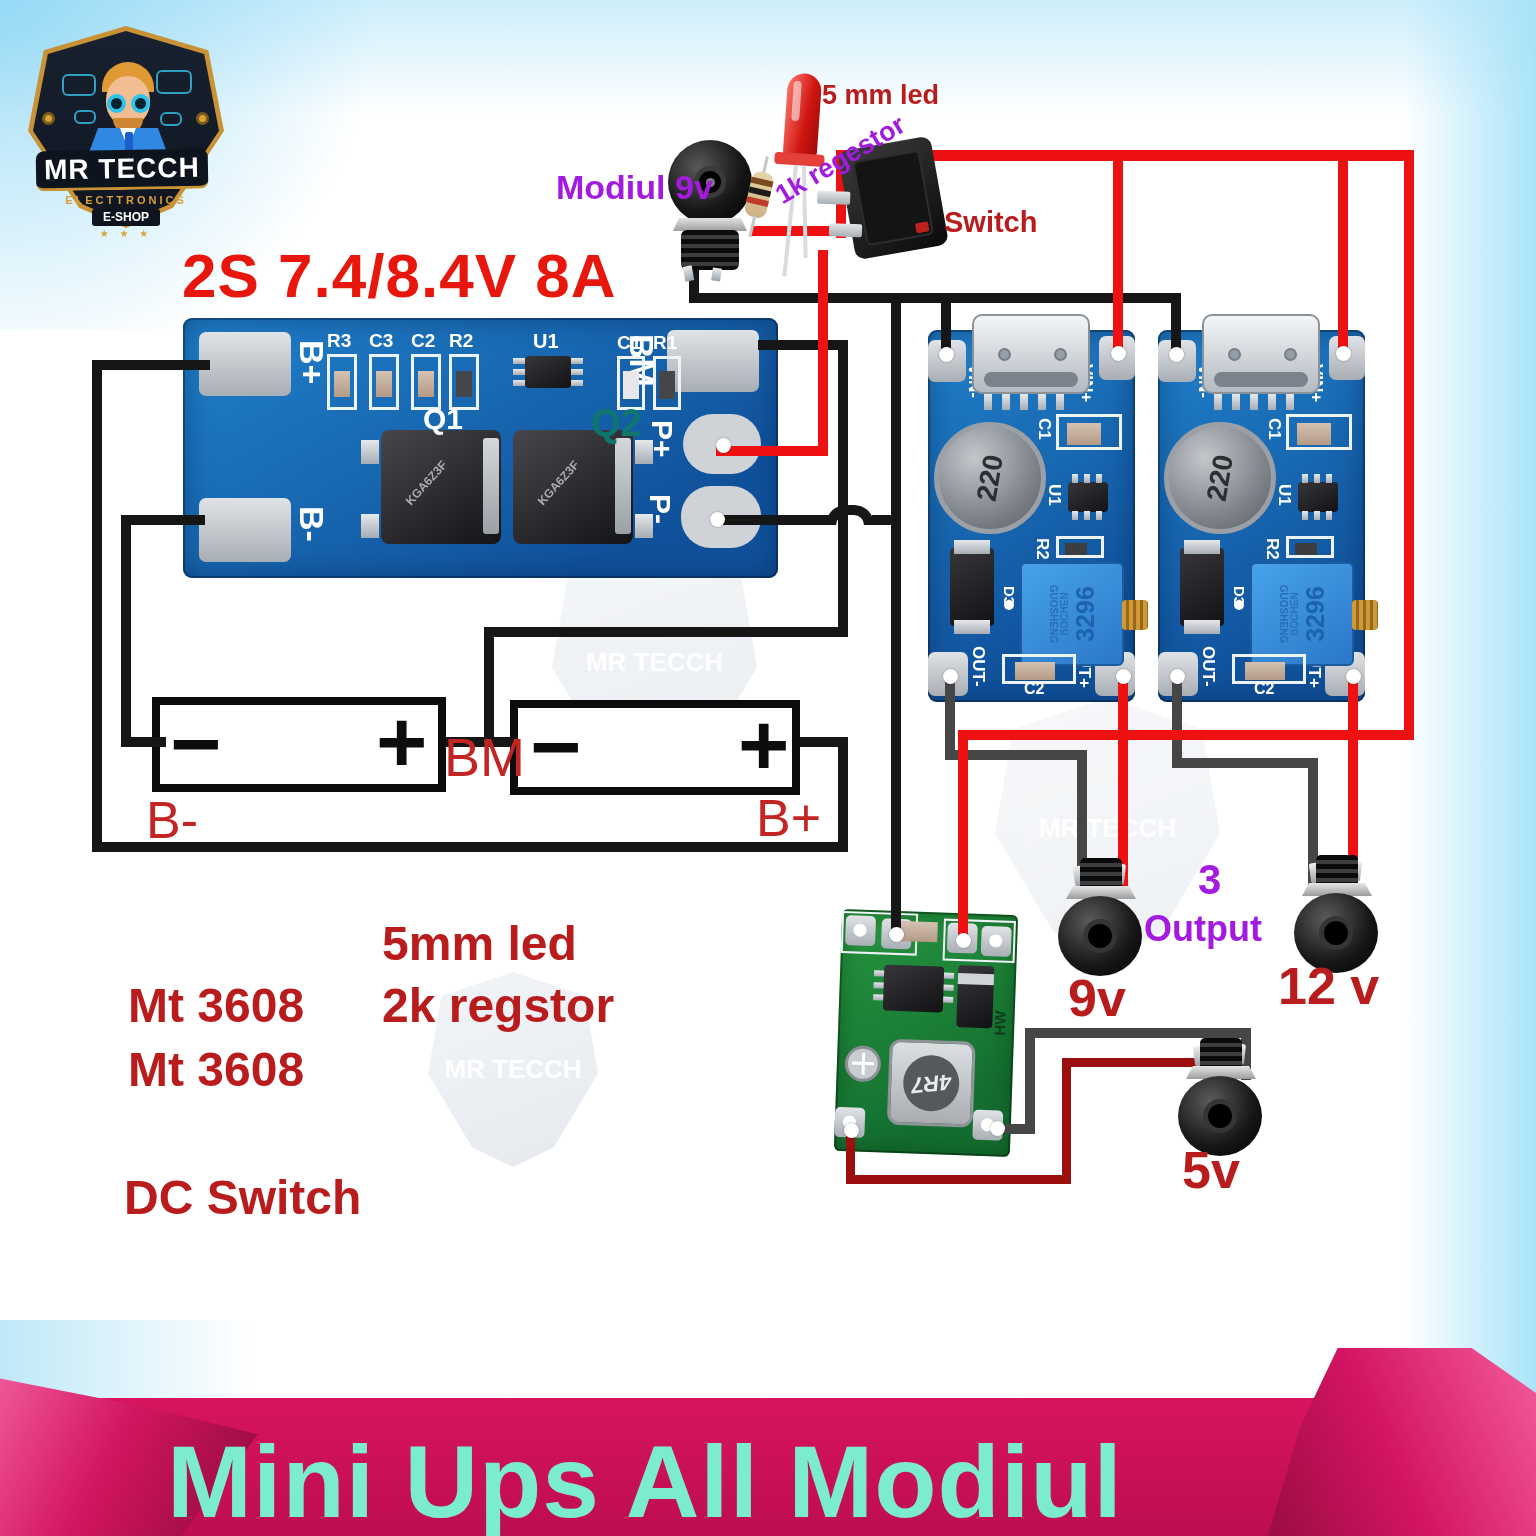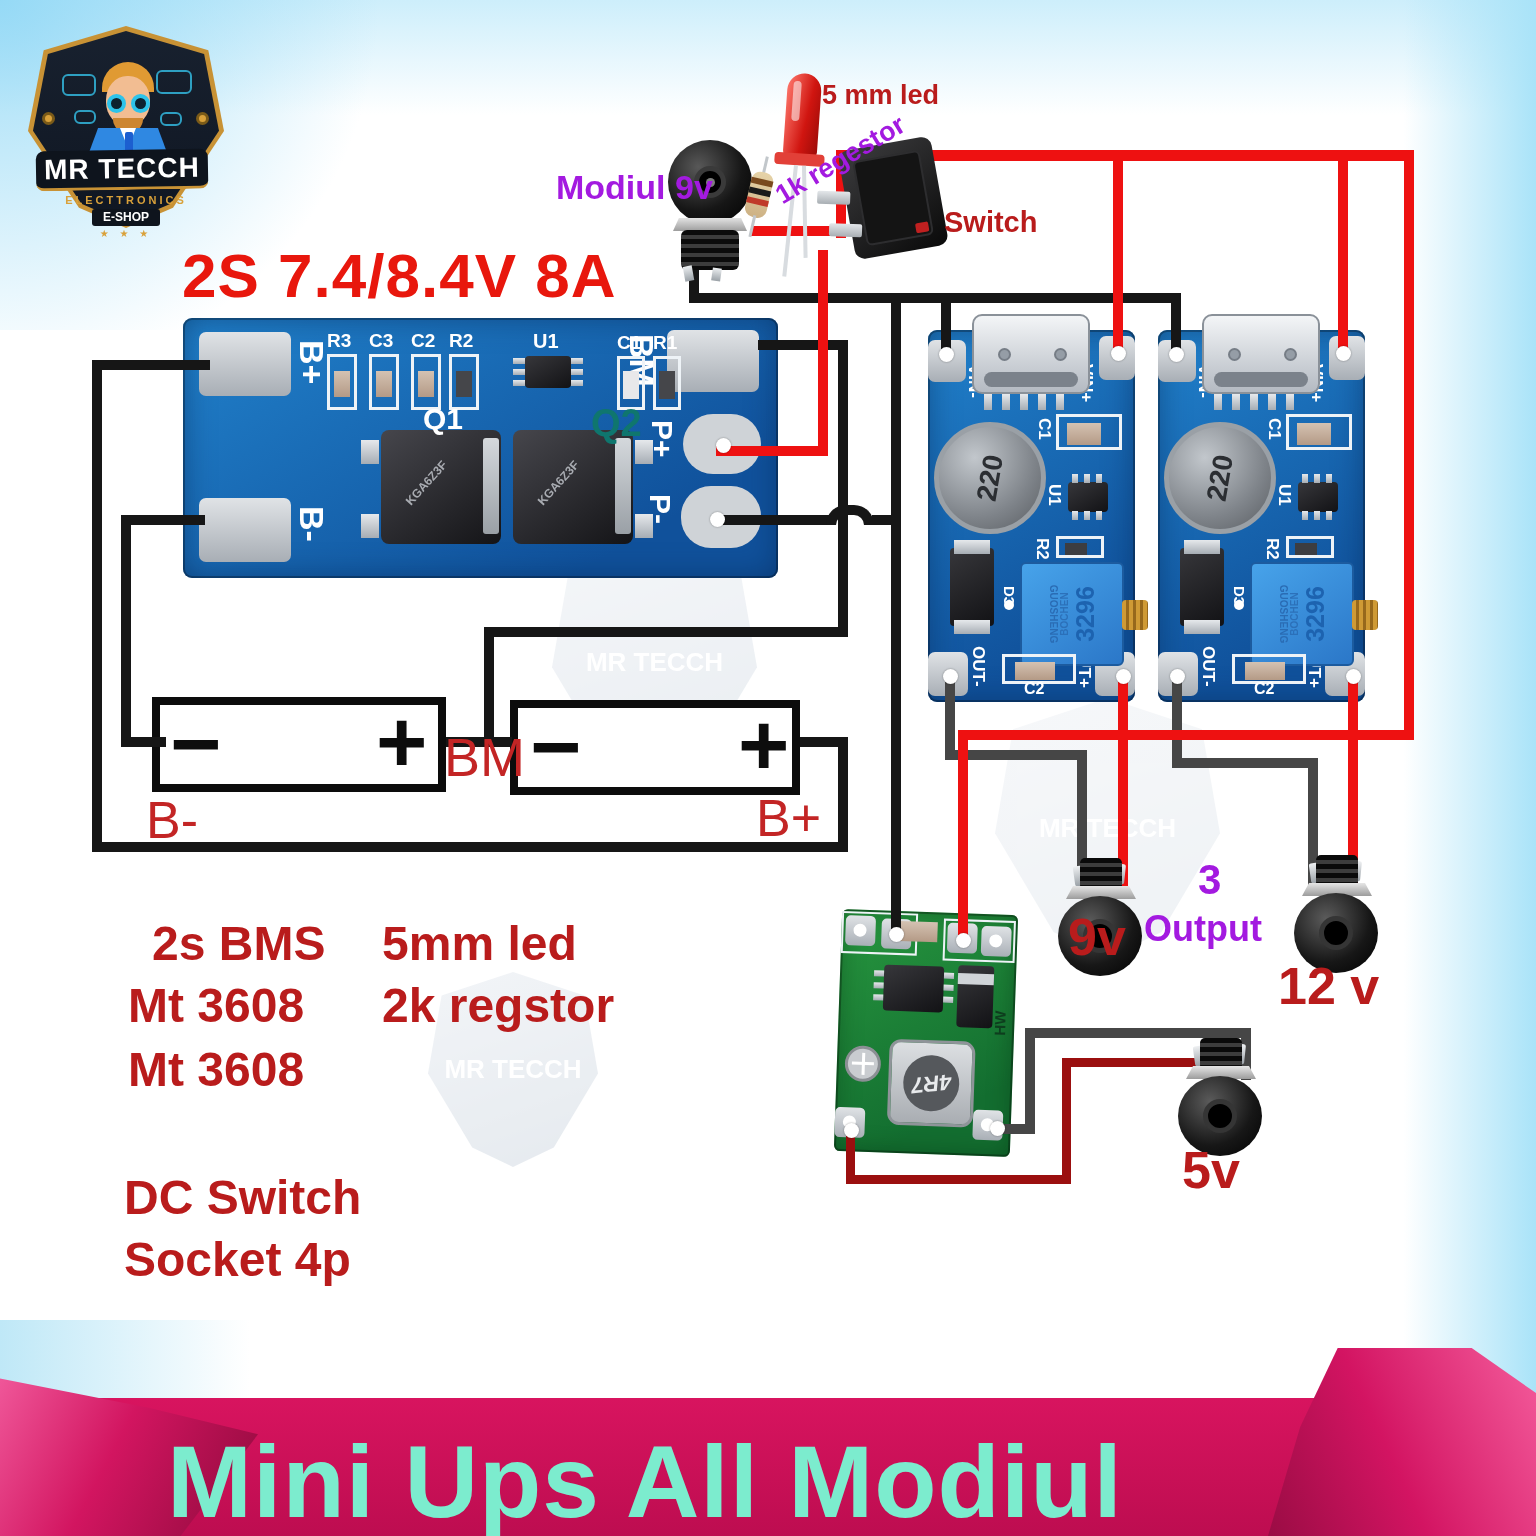--- a/index.html
+++ b/index.html
@@ -488,29 +488,27 @@
       <div class="j-face"></div>
       <div class="j-ring"></div>
     </div>
 
   <div class="lbl purple" style="left:556px;top:168px;font-size:34px">Modiul 9v</div>
   <div class="lbl blue" style="left:822px;top:80px;font-size:27px">5 mm led</div>
   <div class="lbl purple" style="left:778px;top:182px;font-size:27px;transform:rotate(-31deg);transform-origin:0 50%">1k regestor</div>
   <div class="lbl blue" style="left:944px;top:206px;font-size:29px">Switch</div>
   <div class="lbl purple" style="left:1198px;top:856px;font-size:42px">3</div>
   <div class="lbl purple" style="left:1144px;top:908px;font-size:36px">Output</div>
-  <div class="lbl blue" style="left:1068px;top:907px;font-size:52px">9v</div>
+  <div class="lbl blue" style="left:1068px;top:968px;font-size:52px">9v</div>
   <div class="lbl blue" style="left:1278px;top:956px;font-size:52px">12 v</div>
   <div class="lbl blue" style="left:1182px;top:1140px;font-size:52px">5v</div>
 
-  <div class="lbl blue" style="left:152px;top:916px;font-size:48px">2s BMS</div>
   <div class="lbl blue" style="left:128px;top:978px;font-size:48px">Mt 3608</div>
   <div class="lbl blue" style="left:128px;top:1042px;font-size:48px">Mt 3608</div>
   <div class="lbl blue" style="left:124px;top:1170px;font-size:48px">DC Switch</div>
-  <div class="lbl blue" style="left:124px;top:1232px;font-size:48px">Socket 4p</div>
   <div class="lbl blue" style="left:382px;top:916px;font-size:48px">5mm led</div>
   <div class="lbl blue" style="left:382px;top:978px;font-size:48px">2k regstor</div>
 
   <div class="banner"></div>
   <div class="foldL"></div>
   <div class="foldR"></div>
   <div class="banner-text">Mini Ups All Modiul</div>
 
 </div>
 

